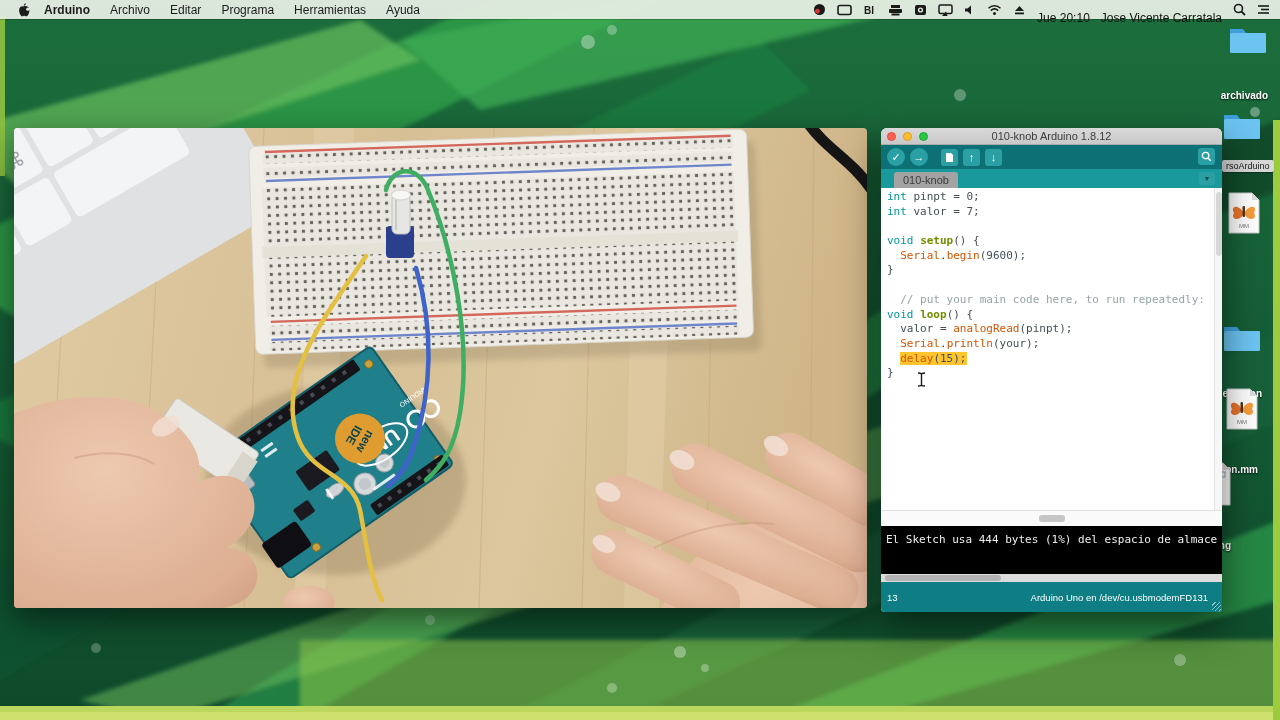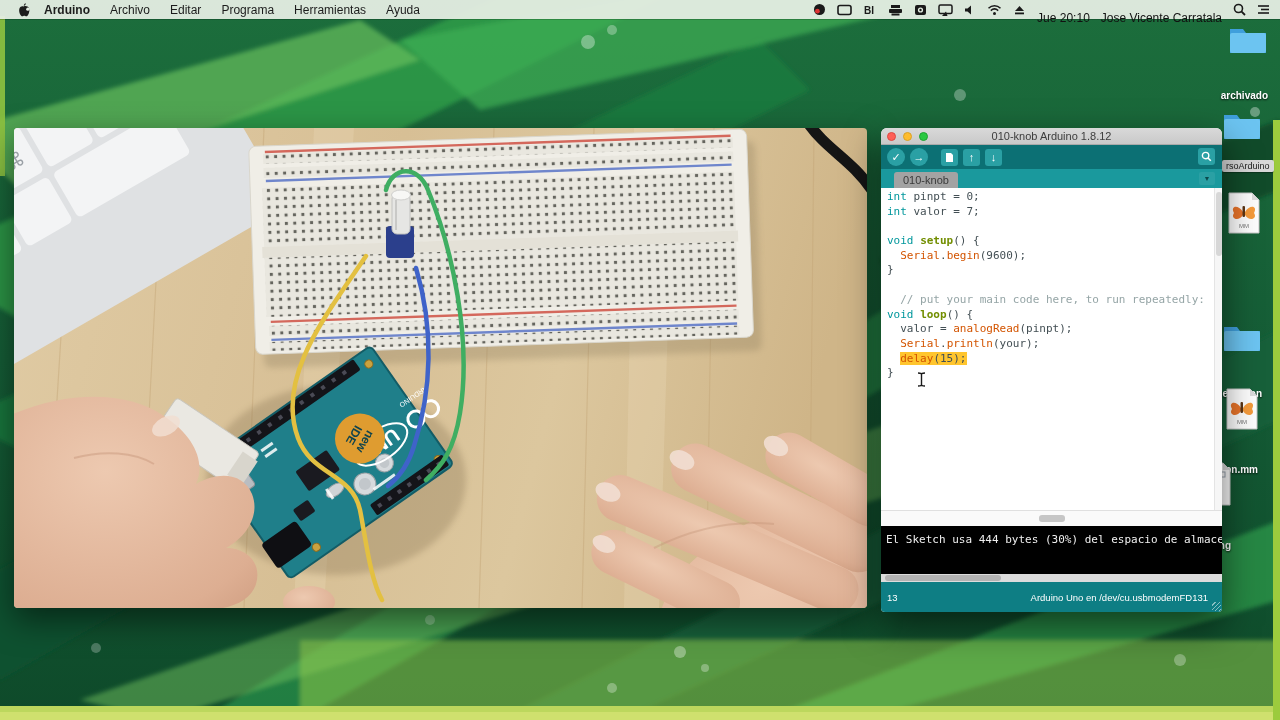--- a/index.html
+++ b/index.html
@@ -530,21 +530,21 @@
         <div class="v-thumb"></div>
       </div>
     </div>
 
     <div class="h-scroll">
       <div class="h-thumb"></div>
     </div>
 
 
     <div class="ide-console">
-      <div>El Sketch usa 444 bytes (30%) del espacio de almace</div>
+      <div>El Sketch usa 444 bytes (1%) del espacio de almace</div>
     </div>
 
     <div class="c-scroll">
       <div class="c-thumb"></div>
     </div>
 
     <div class="ide-bottom">
       <span>13</span>
       <span>Arduino Uno en /dev/cu.usbmodemFD131</span>
       <span class="grip"></span>

